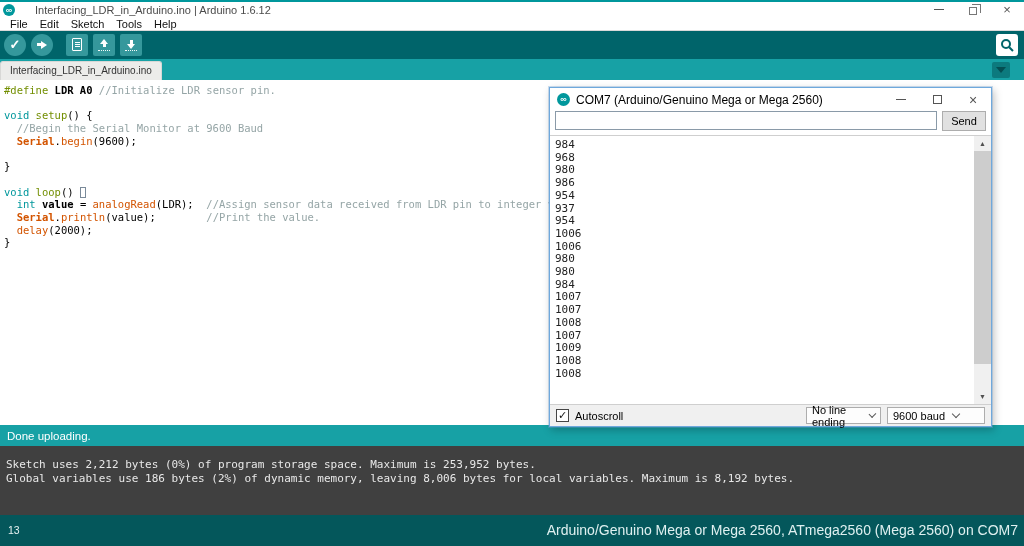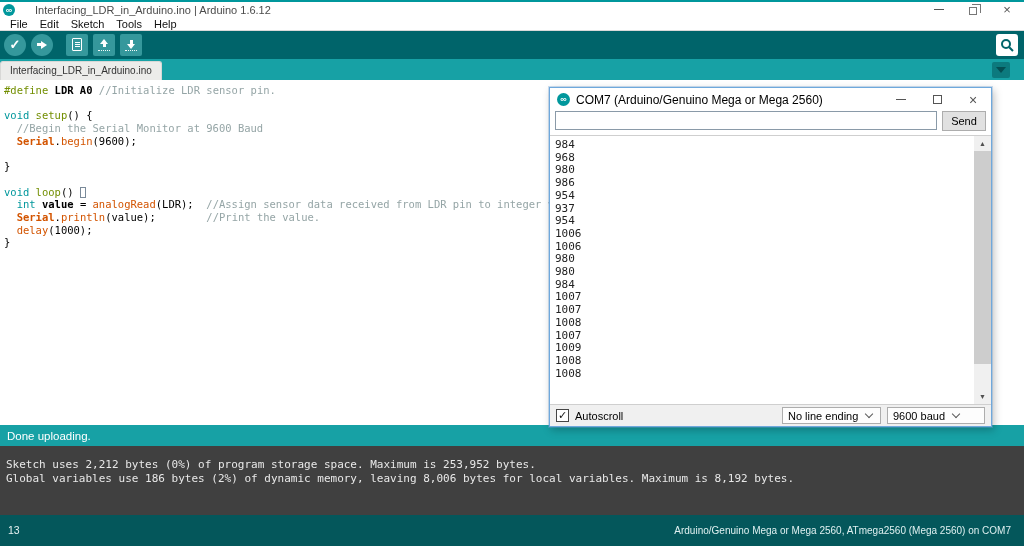--- a/index.html
+++ b/index.html
@@ -71,21 +71,21 @@
   .c-cm { color:#95A5A6; }
   .caret-box { display:inline-block; width:6px; height:11px; border:1px solid #7a8a99; vertical-align:text-bottom; }
 
   
   .status-strip { height:21px; background:#17A1A5; color:#fff; font-size:11.5px; display:flex; align-items:center;
                   padding-left:7px; }
   .console { height:71px; background:#404040; padding:12px 6px 0 6px; }
   .console-line { font-family:"DejaVu Sans Mono", monospace; font-size:11px; line-height:14px; color:#e8e8e8; white-space:pre; }
   .footer { height:32px; background:#04575B; display:flex; align-items:center; }
   .footer-line-no { color:#e6f2f2; font-size:10.5px; padding-left:8px; }
-  .footer-board { margin-left:auto; color:#dff0f0; font-size:10px; padding-right:13px; white-space:nowrap; }
+  .footer-board { margin-left:auto; color:#dff0f0; font-size:14px; padding-right:6px; white-space:nowrap; }
 
   
   .serial-window { position:absolute; left:549px; top:87px; width:443px; height:340px; background:#fff;
                    border:1px solid #6FA8DC; box-shadow:0 0 0 1px rgba(110,160,210,.35), 2px 3px 8px rgba(0,0,0,.25);
                    display:flex; flex-direction:column; }
   .sw-titlebar { height:23px; display:flex; align-items:center; padding-left:7px; background:#fff; }
   .sw-icon { width:13px; height:13px; border-radius:50%; background:#00979C; color:#fff; font-size:9px; line-height:13px;
              text-align:center; font-weight:bold; }
   .sw-title { font-size:12px; color:#000; margin-left:6px; white-space:nowrap; }
   .sw-controls { margin-left:auto; display:flex; height:100%; }
@@ -102,21 +102,21 @@
   .sb-btn { position:absolute; left:0; width:17px; height:15px; display:flex; align-items:center; justify-content:center;
             font-size:7px; color:#505050; }
   .sb-up { top:0; } .sb-down { bottom:0; }
   .sb-thumb { position:absolute; left:0; top:15px; width:17px; height:calc(100% - 55px); background:#CDCDCD; }
   .sw-bottombar { height:21px; background:#F0F0F0; display:flex; align-items:center; padding:0 6px; gap:6px; }
   .checkbox { width:13px; height:13px; background:#fff; border:1px solid #454545; font-size:11px; line-height:11px;
               text-align:center; color:#111; }
   .sw-autoscroll-label { font-size:11px; color:#000; }
   .sw-dropdown { height:17px; background:#FDFDFD; border:1px solid #ADADAD; display:flex; align-items:center;
                  padding:0 5px; gap:8px; font-size:11px; color:#000; }
-  .dd-line-ending { margin-left:auto; width:99px; justify-content:flex-start; }
+  .dd-line-ending { margin-left:auto; width:75px; justify-content:center; }
   .dd-baud { width:98px; }
   .chev { width:6px; height:6px; border-right:1.2px solid #5a5a5a; border-bottom:1.2px solid #5a5a5a;
           transform:rotate(45deg); margin-top:-3px; }
 </style>
 </head>
 <body>
 
 <div class="app">
 
   <div class="titlebar">
@@ -181,21 +181,21 @@
       <div class="code-line">&nbsp;</div>
       <div class="code-line"><span class="c-t">void </span><span class="c-g">setup</span><span class="c-p">() {</span></div>
       <div class="code-line"><span class="c-cm">  //Begin the Serial Monitor at 9600 Baud</span></div>
       <div class="code-line"><span class="c-p">  </span><span class="c-ob">Serial</span><span class="c-p">.</span><span class="c-o">begin</span><span class="c-p">(9600);</span></div>
       <div class="code-line">&nbsp;</div>
       <div class="code-line"><span class="c-p">}</span></div>
       <div class="code-line">&nbsp;</div>
       <div class="code-line"><span class="c-t">void </span><span class="c-g">loop</span><span class="c-p">() </span><span class="caret-box"></span></div>
       <div class="code-line"><span class="c-p">  </span><span class="c-t">int</span><span class="c-p"> </span><span class="c-b">value</span><span class="c-p"> = </span><span class="c-o">analogRead</span><span class="c-p">(LDR);  </span><span class="c-cm">//Assign sensor data received from LDR pin to integer value</span></div>
       <div class="code-line"><span class="c-p">  </span><span class="c-ob">Serial</span><span class="c-p">.</span><span class="c-o">println</span><span class="c-p">(value);        </span><span class="c-cm">//Print the value.</span></div>
-      <div class="code-line"><span class="c-p">  </span><span class="c-o">delay</span><span class="c-p">(1000);</span></div>
+      <div class="code-line"><span class="c-p">  </span><span class="c-o">delay</span><span class="c-p">(2000);</span></div>
       <div class="code-line"><span class="c-p">}</span></div>
     </div>
 
   <div class="status-strip">
     <span>Done uploading.</span>
   </div>
 
   <div class="console">
       <div class="console-line">Sketch uses 2,212 bytes (0%) of program storage space. Maximum is 253,952 bytes.</div>
       <div class="console-line">Global variables use 186 bytes (2%) of dynamic memory, leaving 8,006 bytes for local variables. Maximum is 8,192 bytes.</div>

